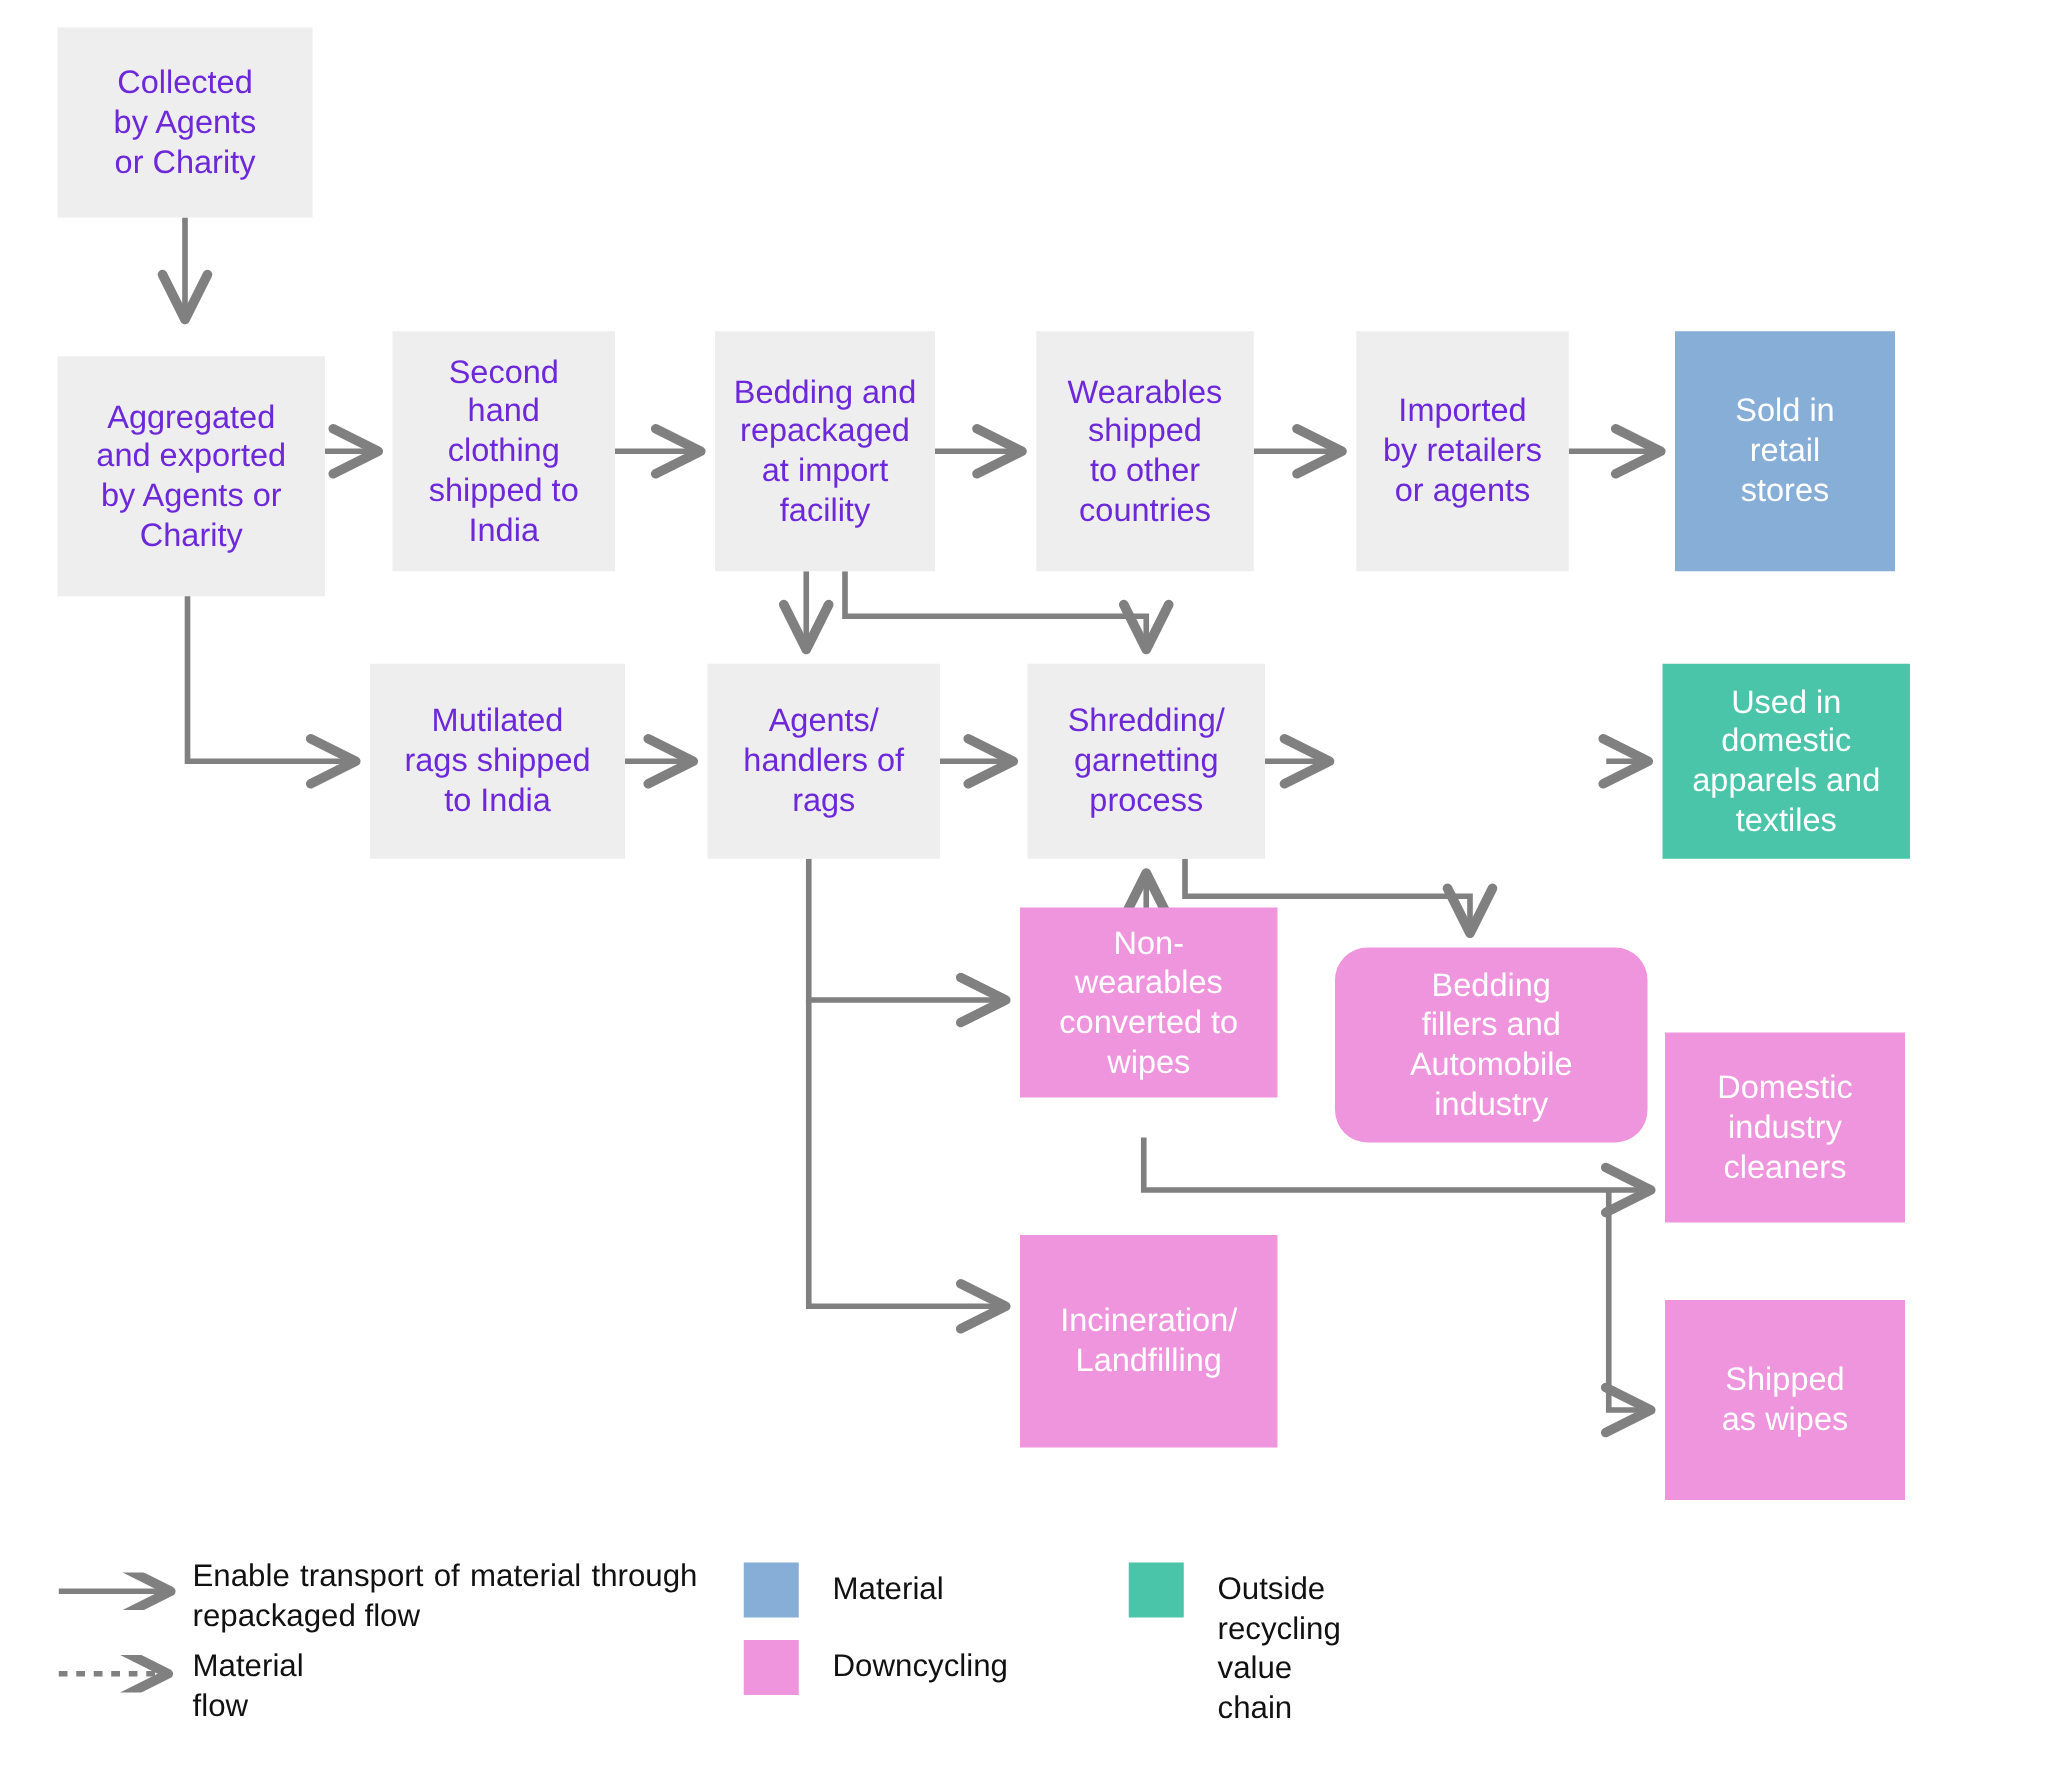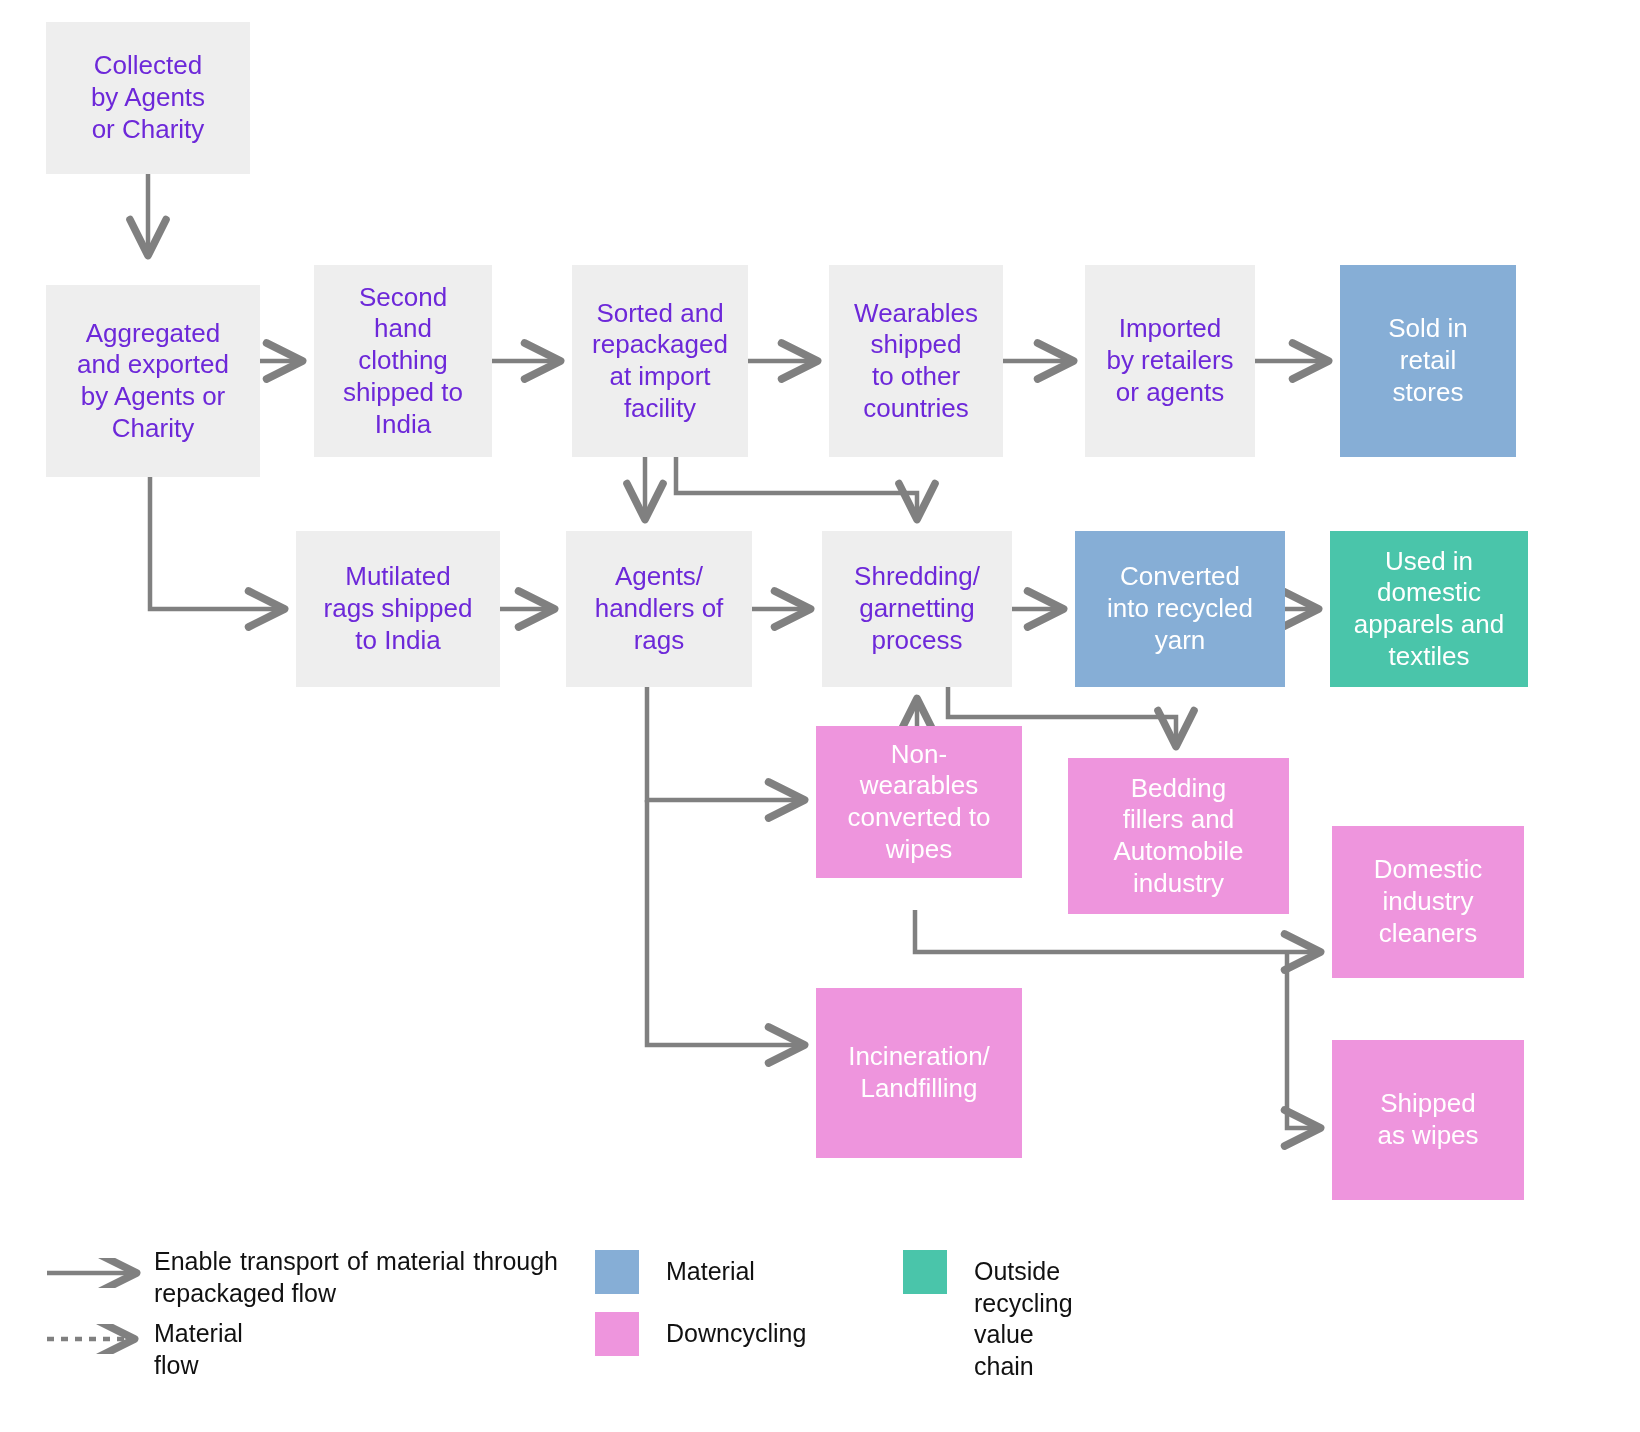--- a/index.html
+++ b/index.html
@@ -136,21 +136,21 @@
 Charity</span>
   </div>
   <div class="node n-gray" style="left:314px;top:265px;width:178px;height:192px;">
     <span class="node-label">Second
 hand
 clothing
 shipped to
 India</span>
   </div>
   <div class="node n-gray" style="left:572px;top:265px;width:176px;height:192px;">
-    <span class="node-label">Sorted and
+    <span class="node-label">Bedding and
 repackaged
 at import
 facility</span>
   </div>
   <div class="node n-gray" style="left:829px;top:265px;width:174px;height:192px;">
     <span class="node-label">Wearables
 shipped
 to other
 countries</span>
   </div>
@@ -173,39 +173,34 @@
   <div class="node n-gray" style="left:566px;top:531px;width:186px;height:156px;">
     <span class="node-label">Agents/
 handlers of
 rags</span>
   </div>
   <div class="node n-gray" style="left:822px;top:531px;width:190px;height:156px;">
     <span class="node-label">Shredding/
 garnetting
 process</span>
   </div>
-  <div class="node n-blue" style="left:1075px;top:531px;width:210px;height:156px;">
-    <span class="node-label">Converted
-into recycled
-yarn</span>
-  </div>
   <div class="node n-teal" style="left:1330px;top:531px;width:198px;height:156px;">
     <span class="node-label">Used in
 domestic
 apparels and
 textiles</span>
   </div>
 
   <div class="node n-pink" style="left:816px;top:726px;width:206px;height:152px;">
     <span class="node-label">Non-
 wearables
 converted to
 wipes</span>
   </div>
-  <div class="node n-pink" style="left:1068px;top:758px;width:221px;height:156px;">
+  <div class="node n-pink" style="left:1068px;top:758px;width:250px;height:156px;border-radius:26px;">
     <span class="node-label">Bedding
 fillers and
 Automobile
 industry</span>
   </div>
   <div class="node n-pink" style="left:1332px;top:826px;width:192px;height:152px;">
     <span class="node-label">Domestic
 industry
 cleaners</span>
   </div>

